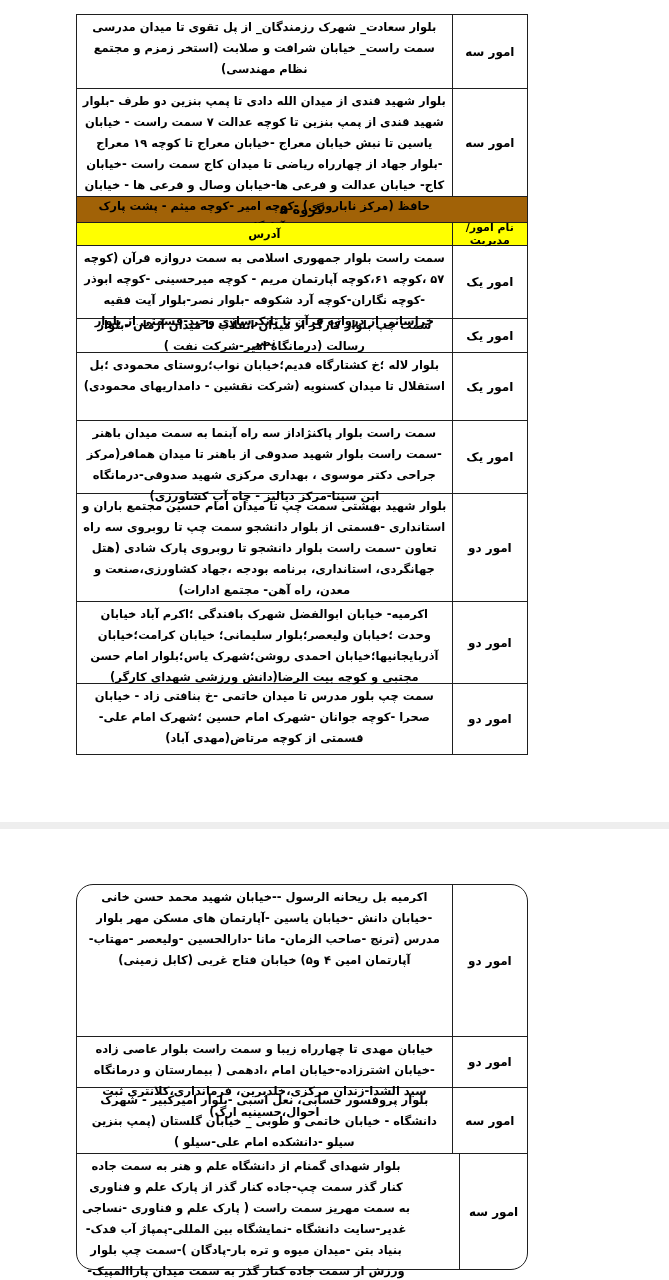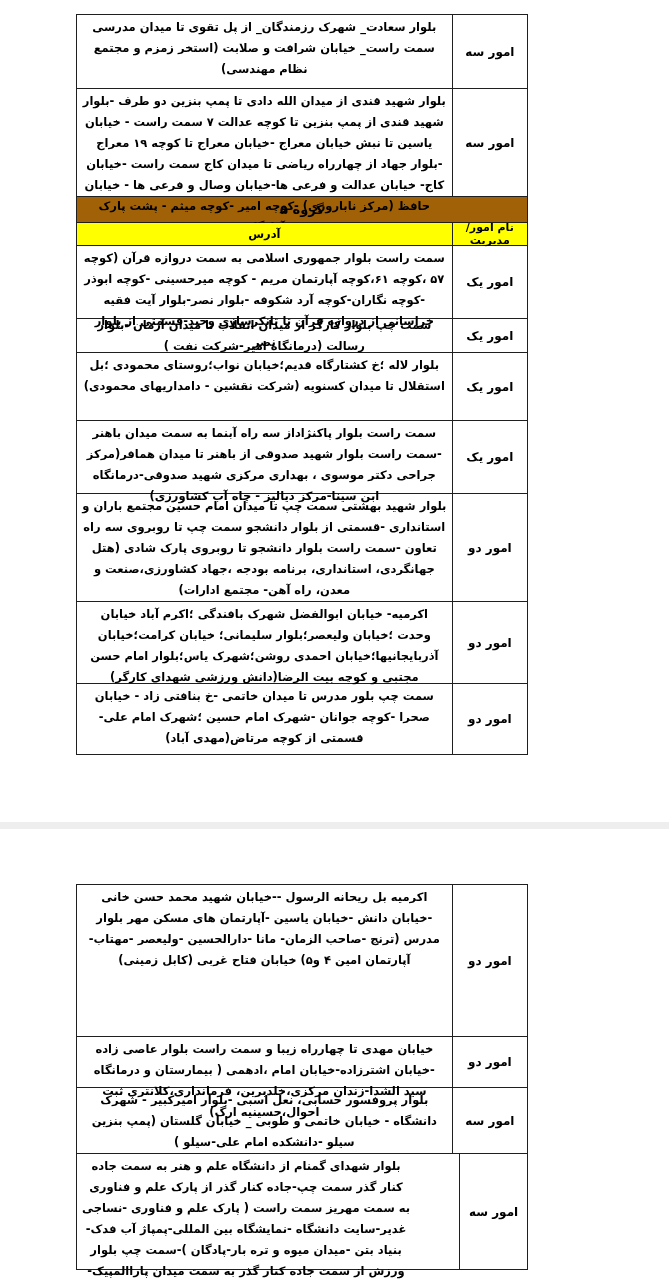--- a/index.html
+++ b/index.html
@@ -6,21 +6,21 @@
   body{
     width:669px;height:1280px;position:relative;background:#ffffff;
     font-family:"DejaVu Sans",sans-serif;overflow:hidden;
   }
   .tbl{
     position:absolute;left:76px;width:452px;
     border:1.5px solid #1f1f1f;box-sizing:border-box;
     background:#ffffff;
   }
   #tbl-top{top:14px;}
-  #tbl-page2{top:884px;}
+  #tbl-page2{top:884px;border-radius:17px;}
   .row{display:flex;flex-direction:row;border-bottom:1.5px solid #1f1f1f;box-sizing:border-box;}
   .row:last-child{border-bottom:none;}
   .cell{box-sizing:border-box;direction:rtl;color:#000;}
   .addr{
     width:476px;display:flex;align-items:flex-start;justify-content:center;
     text-align:center;font-size:11.5px;font-weight:bold;line-height:21px;
     padding:2px 5px;
   }
   .mgmt{
     width:96px;border-right:1.5px solid #1f1f1f;display:flex;

